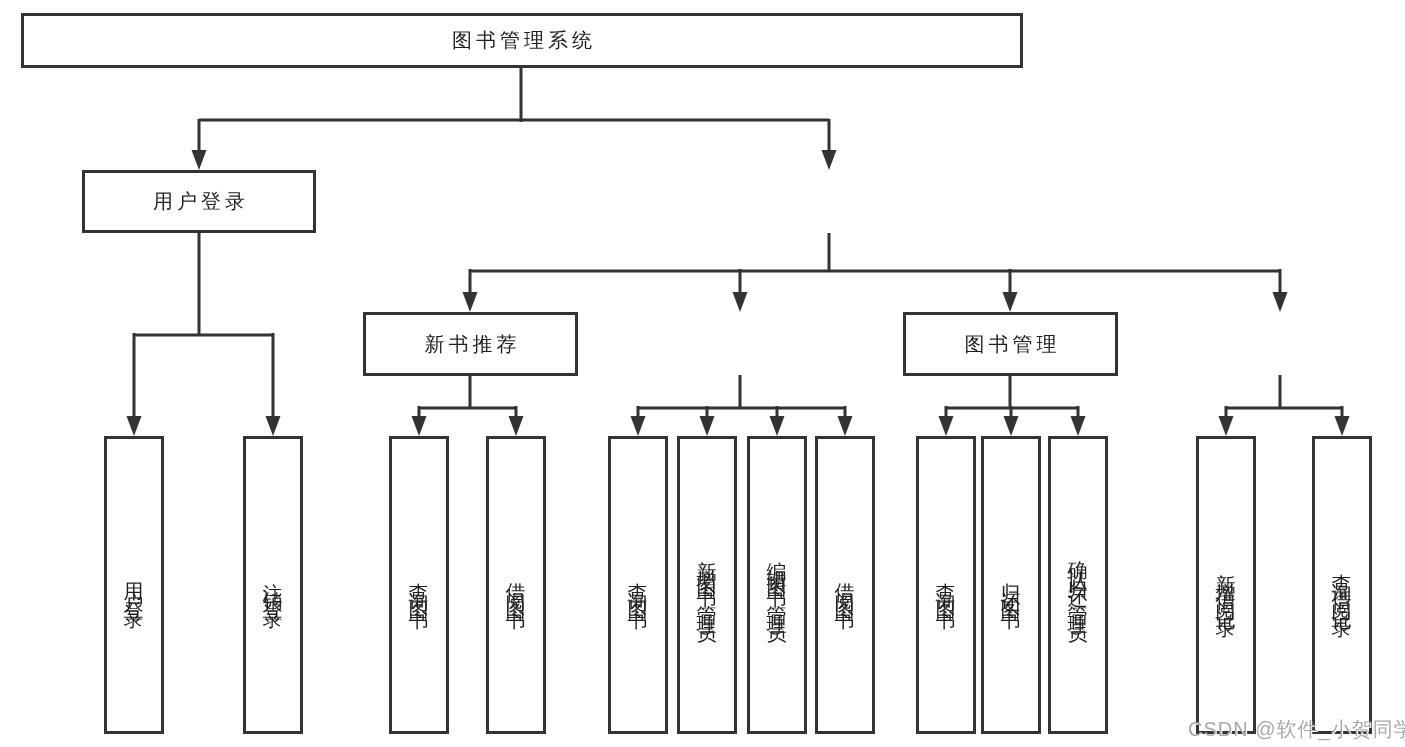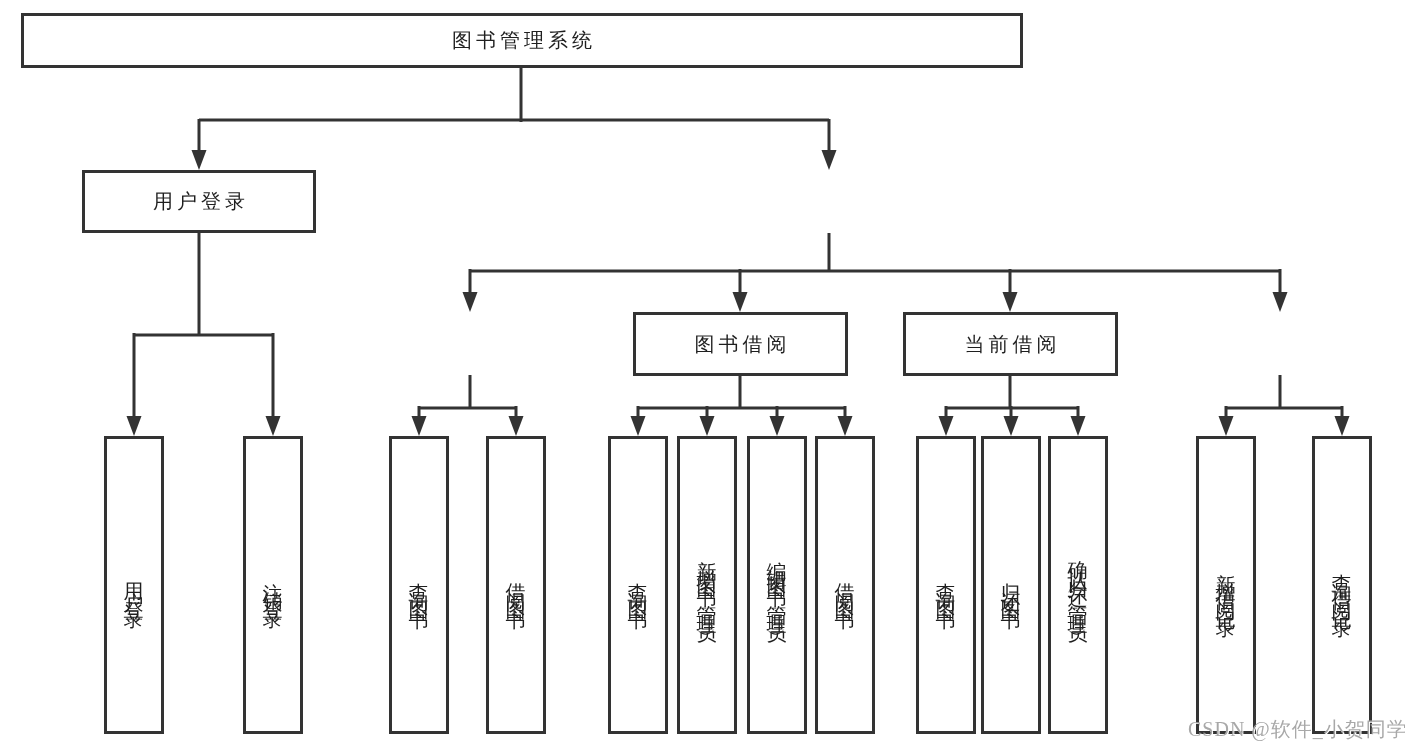--- a/index.html
+++ b/index.html
@@ -6,21 +6,21 @@
     --line:#333333;
     --text:#1f1f1f;
     --fill:#ffffff;
     --wm:#a8a8a8;
   }
   html,body{margin:0;padding:0;background:#fff;}
   .stage{
     position:relative;
     width:1405px;height:747px;
     background:var(--fill);
-    font-family:Liberation Serif, serif;
+    font-family:Liberation Sans, sans-serif;
     overflow:hidden;
   }
   .connectors{position:absolute;left:0;top:0;z-index:1;}
   .node{
     position:absolute;
     box-sizing:border-box;
     background:var(--fill);
     border:3px solid var(--line);
     color:var(--text);
     display:flex;align-items:center;justify-content:center;
@@ -89,22 +89,22 @@
     <polygon class="ah" points="1003.5,416 1018.5,416 1011,436"></polygon>
     <polygon class="ah" points="1070.5,416 1085.5,416 1078,436"></polygon>
     <polygon class="ah" points="1218.5,416 1233.5,416 1226,436"></polygon>
     <polygon class="ah" points="1334.5,416 1349.5,416 1342,436"></polygon>
   </svg>
 
   <div class="node" style="left:21px;top:13px;width:1002px;height:55px">图书管理系统</div>
 
   <div class="node" style="left:82px;top:170px;width:234px;height:63px">用户登录</div>
 
-  <div class="node" style="left:633px;top:312px;width:215px;height:64px">图书借阅</div>
-  <div class="node" style="left:903px;top:312px;width:215px;height:64px">当前借阅</div>
+  <div class="node" style="left:363px;top:312px;width:215px;height:64px">新书推荐</div>
+  <div class="node" style="left:903px;top:312px;width:215px;height:64px">图书管理</div>
 
   <div class="node leaf" style="left:104px;top:436px;width:60px;height:298px">用户登录</div>
   <div class="node leaf" style="left:243px;top:436px;width:60px;height:298px">注销登录</div>
 
   <div class="node leaf" style="left:389px;top:436px;width:60px;height:298px">查询图书</div>
   <div class="node leaf" style="left:486px;top:436px;width:60px;height:298px">借阅图书</div>
 
   <div class="node leaf" style="left:608px;top:436px;width:60px;height:298px">查询图书</div>
   <div class="node leaf" style="left:677px;top:436px;width:60px;height:298px">新增图书（管理员）</div>
   <div class="node leaf" style="left:747px;top:436px;width:60px;height:298px">编辑图书（管理员）</div>

